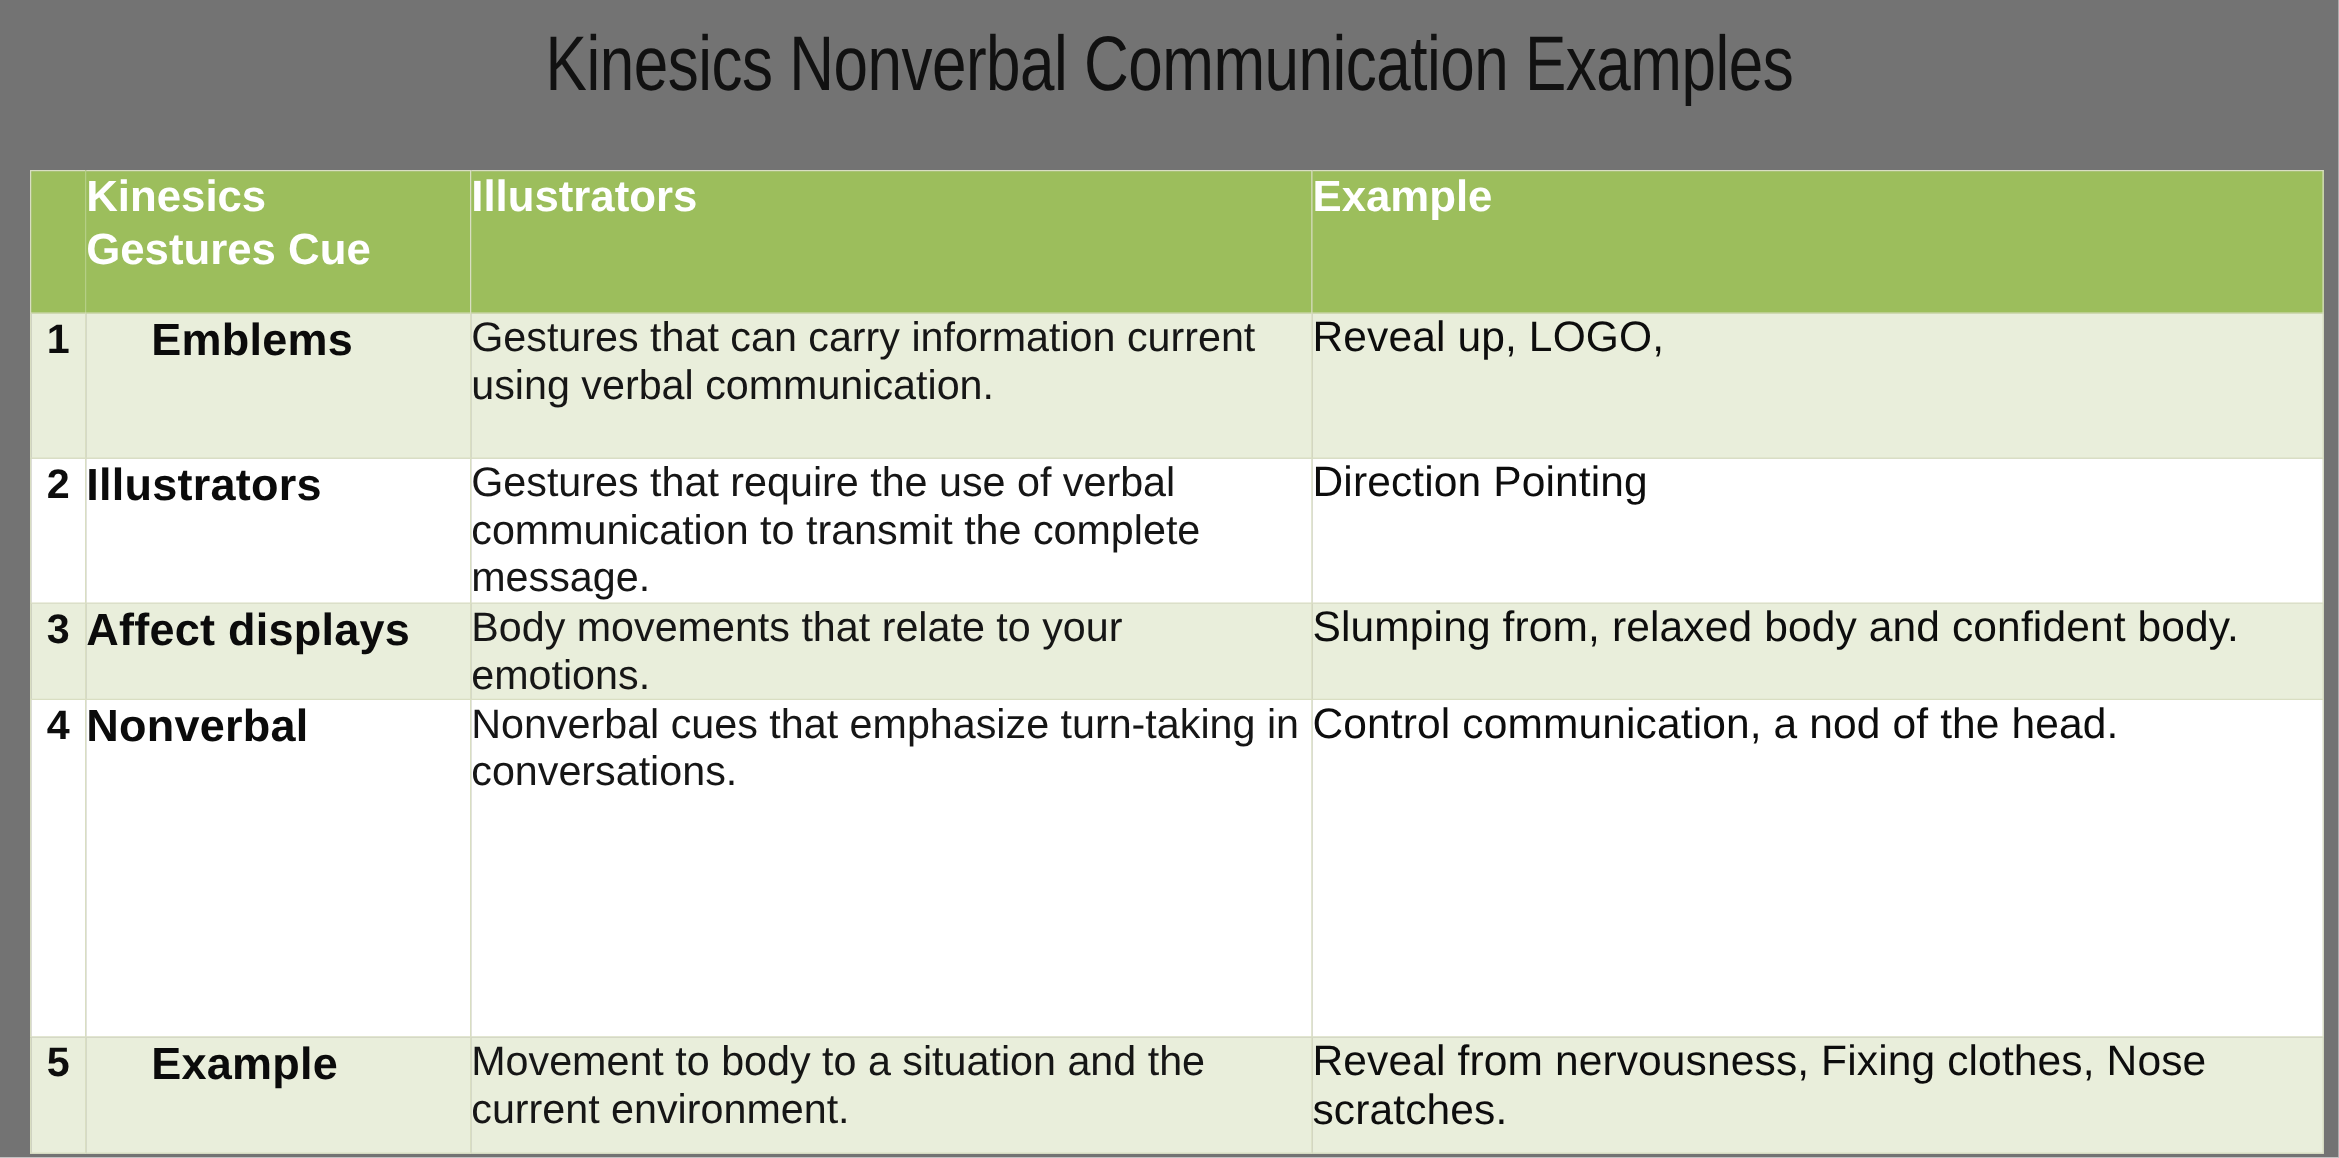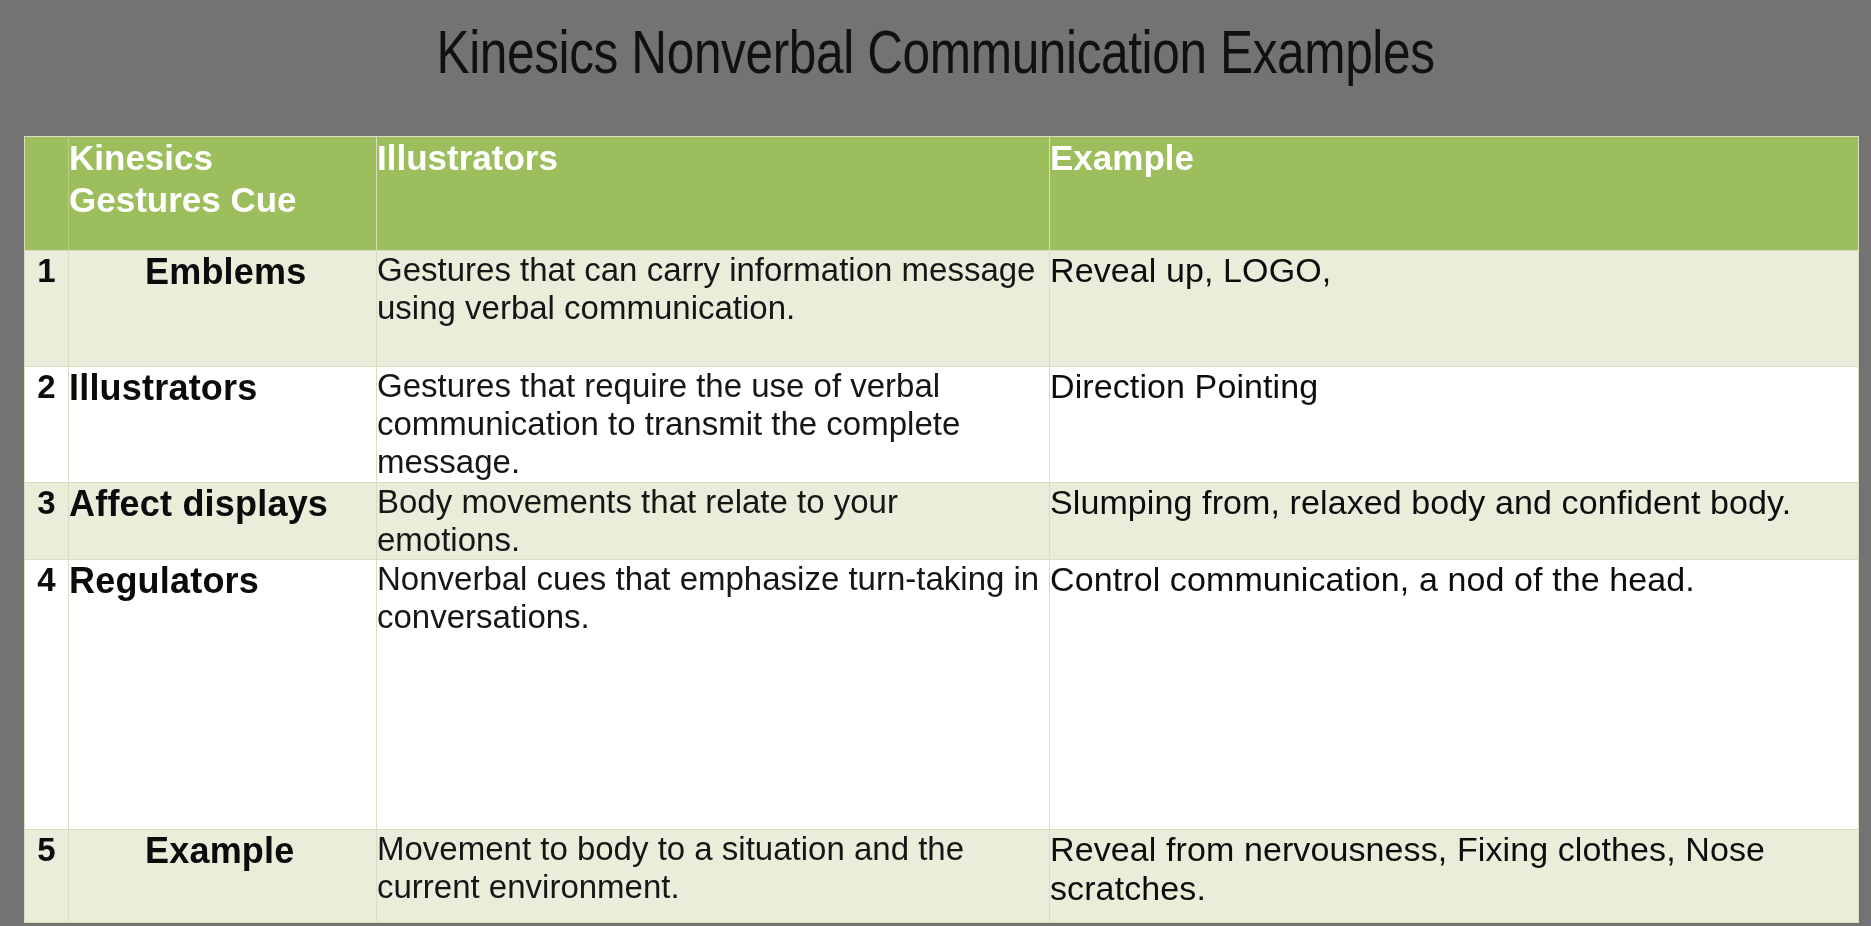--- a/index.html
+++ b/index.html
@@ -107,21 +107,21 @@
   }
   td.cue {
     padding-left: 30px;
     font-family: "Liberation Sans Narrow", "Liberation Sans", sans-serif;
     font-size: 36px;
     font-weight: bold;
     line-height: 42px;
     color: #0b0b0b;
     letter-spacing: 0.2px;
   }
-  td.cue.indent { padding-left: 76px; }
+  td.cue.indent { padding-left: 52px; }
 
   td.desc {
     font-family: "Liberation Sans Narrow", "Liberation Sans", sans-serif;
     font-size: 33px;
     font-weight: 400;
     line-height: 38px;
     color: #161616;
   }
   td.ex {
     font-family: "Liberation Sans Narrow", "Liberation Sans", sans-serif;
@@ -178,21 +178,21 @@
       <tbody>
 
         <tr class="shade r1">
           <td class="num">
             <span class="cell-text">1</span>
           </td>
           <td class="cue indent">
             <span class="cell-text">Emblems</span>
           </td>
           <td class="desc">
-            <span class="cell-text">Gestures that can carry information message using verbal communication.</span>
+            <span class="cell-text">Gestures that can carry information current using verbal communication.</span>
           </td>
           <td class="ex">
             <span class="cell-text">Reveal up, LOGO,</span>
           </td>
         </tr>
 
         <tr class="plain r2">
           <td class="num">
             <span class="cell-text">2</span>
           </td>
@@ -220,21 +220,21 @@
           <td class="ex">
             <span class="cell-text">Slumping from, relaxed body and confident body.</span>
           </td>
         </tr>
 
         <tr class="plain r4">
           <td class="num">
             <span class="cell-text">4</span>
           </td>
           <td class="cue">
-            <span class="cell-text">Regulators</span>
+            <span class="cell-text">Nonverbal</span>
           </td>
           <td class="desc">
             <span class="cell-text">Nonverbal cues that emphasize turn-taking in conversations.</span>
           </td>
           <td class="ex">
             <span class="cell-text">Control communication, a nod of the head.</span>
           </td>
         </tr>
 
         <tr class="shade r5">

